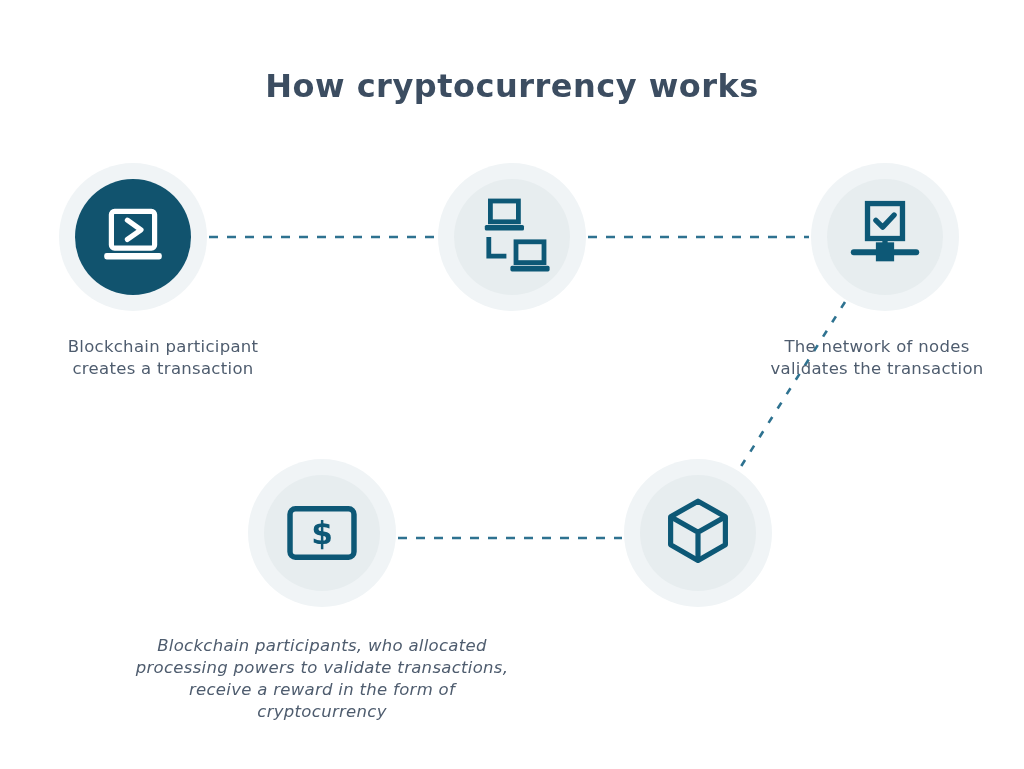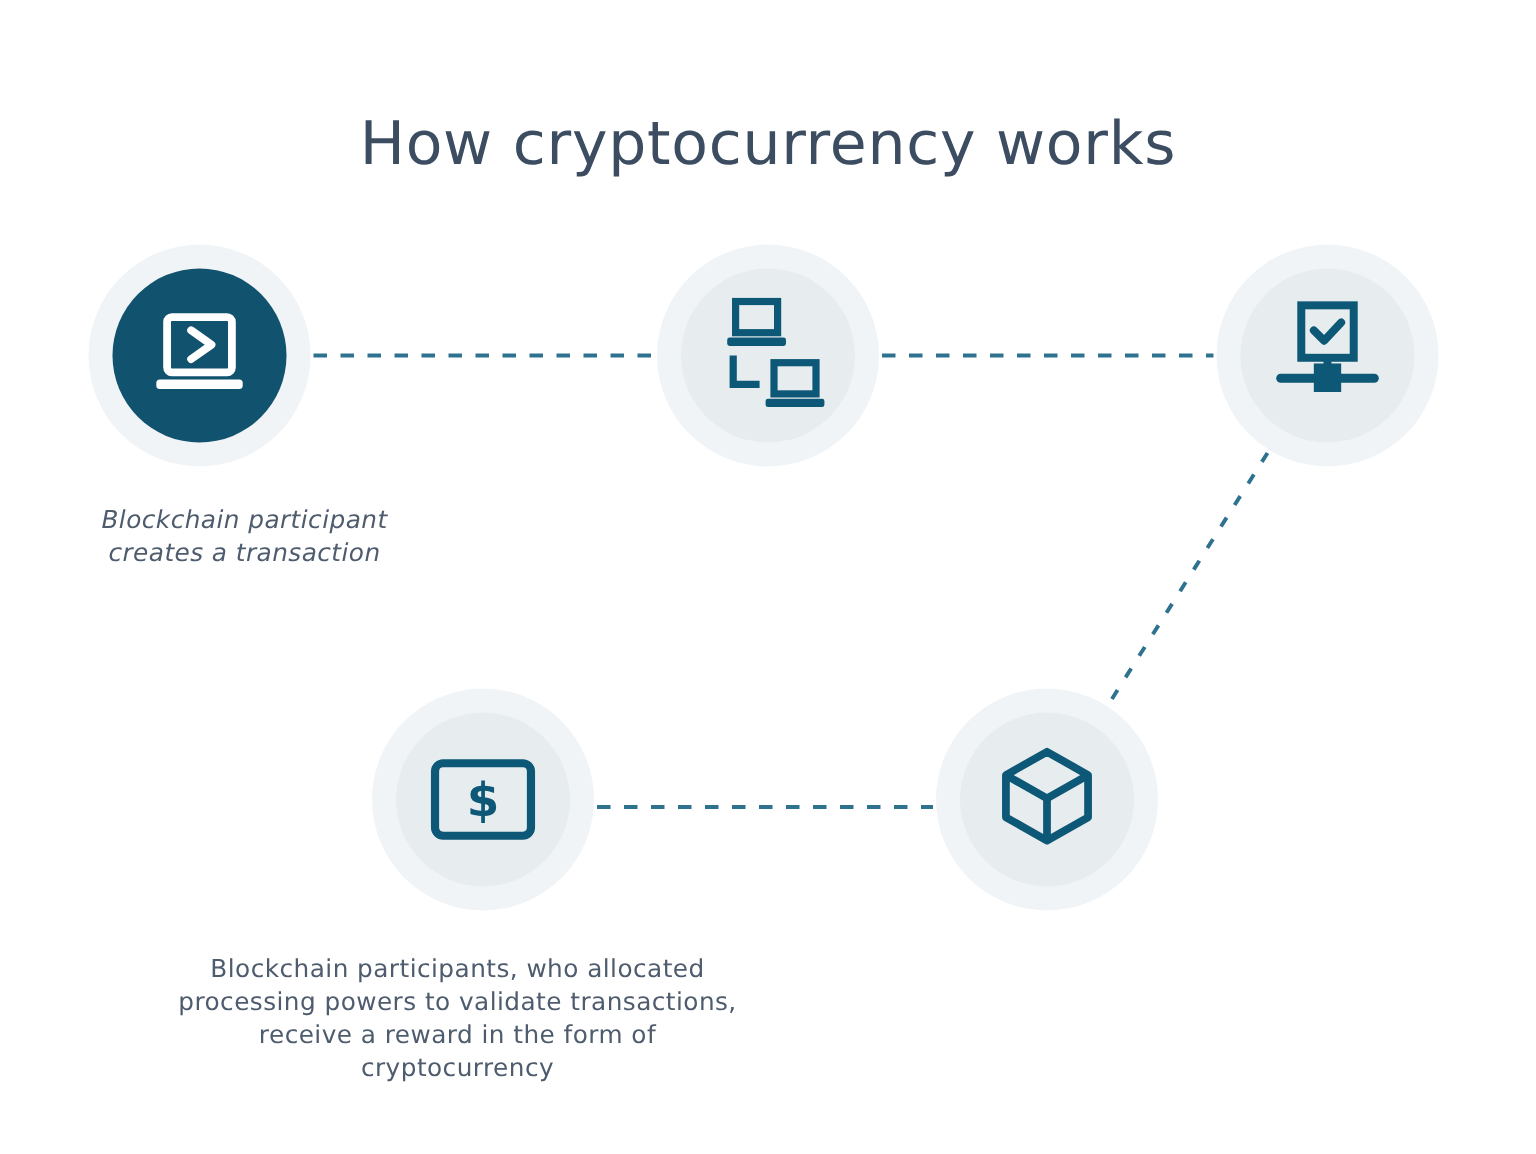--- a/index.html
+++ b/index.html
@@ -11,22 +11,22 @@
     overflow: hidden;
     font-family: "DejaVu Sans", "Liberation Sans", sans-serif;
   }
 
   .page-title {
     position: absolute;
     top: 46px;
     left: 0;
     width: 1024px;
     text-align: center;
-    font-size: 40px;
-    font-weight: normal;
+    font-size: 32px;
+    font-weight: bold;
     letter-spacing: 0.5px;
     color: #3c4d61;
   }
 
   #connector-layer {
     position: absolute;
     top: 0; left: 0;
     width: 1024px; height: 769px;
     pointer-events: none;
   }
@@ -96,21 +96,21 @@
     <div class="node-outer">
       <div class="node-inner dark">
         <svg class="node-icon" width="80" height="80" viewBox="0 0 100 100">
           <rect x="23" y="18" width="54" height="46" rx="4" fill="none" stroke="currentColor" stroke-width="6.5"></rect>
           <polyline points="43,29 60,41 43,53" fill="none" stroke="currentColor" stroke-width="6.5" stroke-linecap="round" stroke-linejoin="round"></polyline>
           <rect x="14" y="70" width="72" height="8" rx="3" fill="currentColor"></rect>
         </svg>
       </div>
     </div>
   </div>
-  <div class="step-label" style="left:3px; top:336px; width:320px;font-style:italic;">Blockchain participant
+  <div class="step-label" style="left:3px; top:336px; width:320px;">Blockchain participant
 creates a transaction</div>
 
   <div class="node" style="left:438px; top:163px;">
     <div class="node-outer">
       <div class="node-inner">
         <svg class="node-icon" width="80" height="80" viewBox="0 0 100 100">
           <rect x="23" y="5" width="35" height="26" fill="none" stroke="currentColor" stroke-width="6"></rect>
           <rect x="16" y="35" width="49" height="7" rx="2" fill="currentColor"></rect>
           <polyline points="21,50 21,74 43,74" fill="none" stroke="currentColor" stroke-width="6"></polyline>
           <rect x="55" y="56" width="35" height="26" fill="none" stroke="currentColor" stroke-width="6"></rect>
@@ -126,20 +126,22 @@
         <svg class="node-icon" width="76" height="76" viewBox="0 0 100 100">
           <rect x="27" y="6" width="46" height="46" fill="none" stroke="currentColor" stroke-width="7"></rect>
           <polyline points="38,28 47,37 62,21" fill="none" stroke="currentColor" stroke-width="7" stroke-linecap="round" stroke-linejoin="round"></polyline>
           <line x1="50" y1="52" x2="50" y2="62" stroke="currentColor" stroke-width="7"></line>
           <line x1="9" y1="70" x2="91" y2="70" stroke="currentColor" stroke-width="8" stroke-linecap="round"></line>
           <rect x="38" y="57" width="24" height="25" fill="currentColor"></rect>
         </svg>
       </div>
     </div>
   </div>
+  <div class="step-label" style="left:730px; top:336px; width:294px;">The network of nodes
+validates the transaction</div>
 
   <div class="node" style="left:624px; top:459px;">
     <div class="node-outer">
       <div class="node-inner">
         <svg class="node-icon" width="74" height="74" viewBox="0 0 100 100">
           <path d="M50,7 L87,28 L87,66 L50,87 L13,66 L13,28 Z" fill="none" stroke="currentColor" stroke-width="7" stroke-linejoin="round"></path>
           <path d="M13,28 L50,49 L87,28 M50,49 L50,87" fill="none" stroke="currentColor" stroke-width="7" stroke-linejoin="round"></path>
         </svg>
       </div>
     </div>
@@ -148,18 +150,18 @@
   <div class="node" style="left:248px; top:459px;">
     <div class="node-outer">
       <div class="node-inner">
         <svg class="node-icon" width="78" height="78" viewBox="0 0 100 100">
           <rect x="9" y="19" width="82" height="62" rx="7" fill="none" stroke="currentColor" stroke-width="7"></rect>
           <text x="50" y="64" text-anchor="middle" font-size="40" font-weight="bold" fill="currentColor" font-family="DejaVu Sans, Liberation Sans, sans-serif">$</text>
         </svg>
       </div>
     </div>
   </div>
-  <div class="step-label" style="left:84px; top:635px; width:442px;">Blockchain participants, who allocated
+  <div class="step-label" style="left:101px; top:635px; width:442px;font-style:italic;">Blockchain participants, who allocated
 processing powers to validate transactions,
 receive a reward in the form of
 cryptocurrency</div>
 
 </div>
 
 </body></html>

